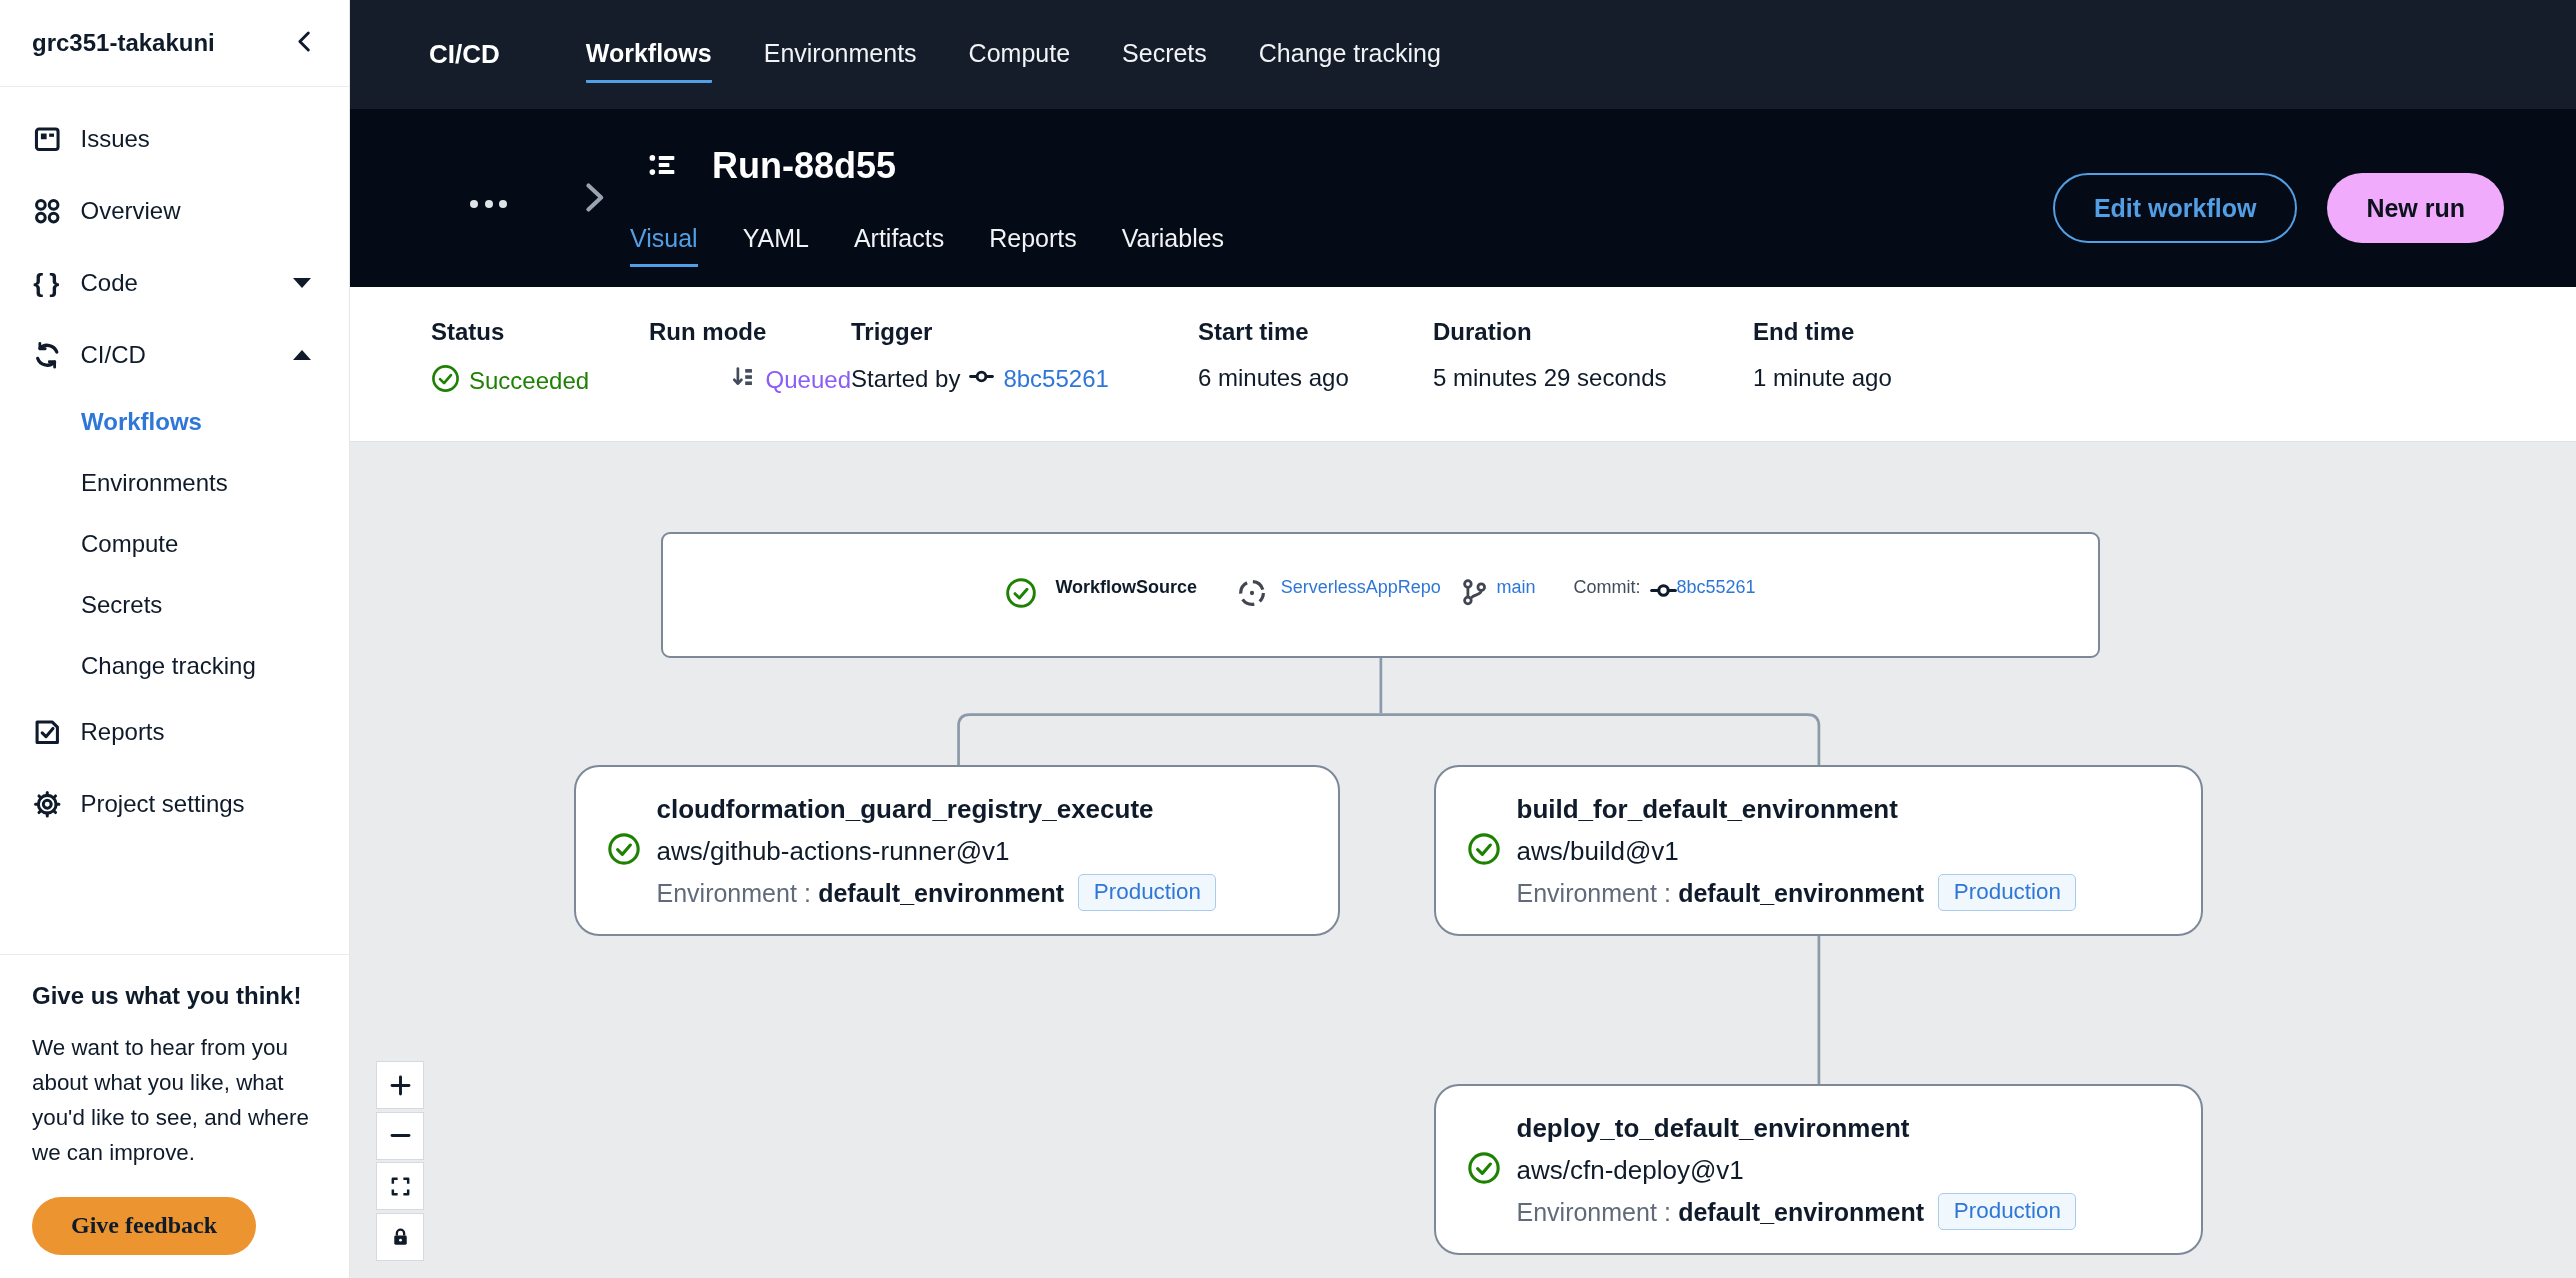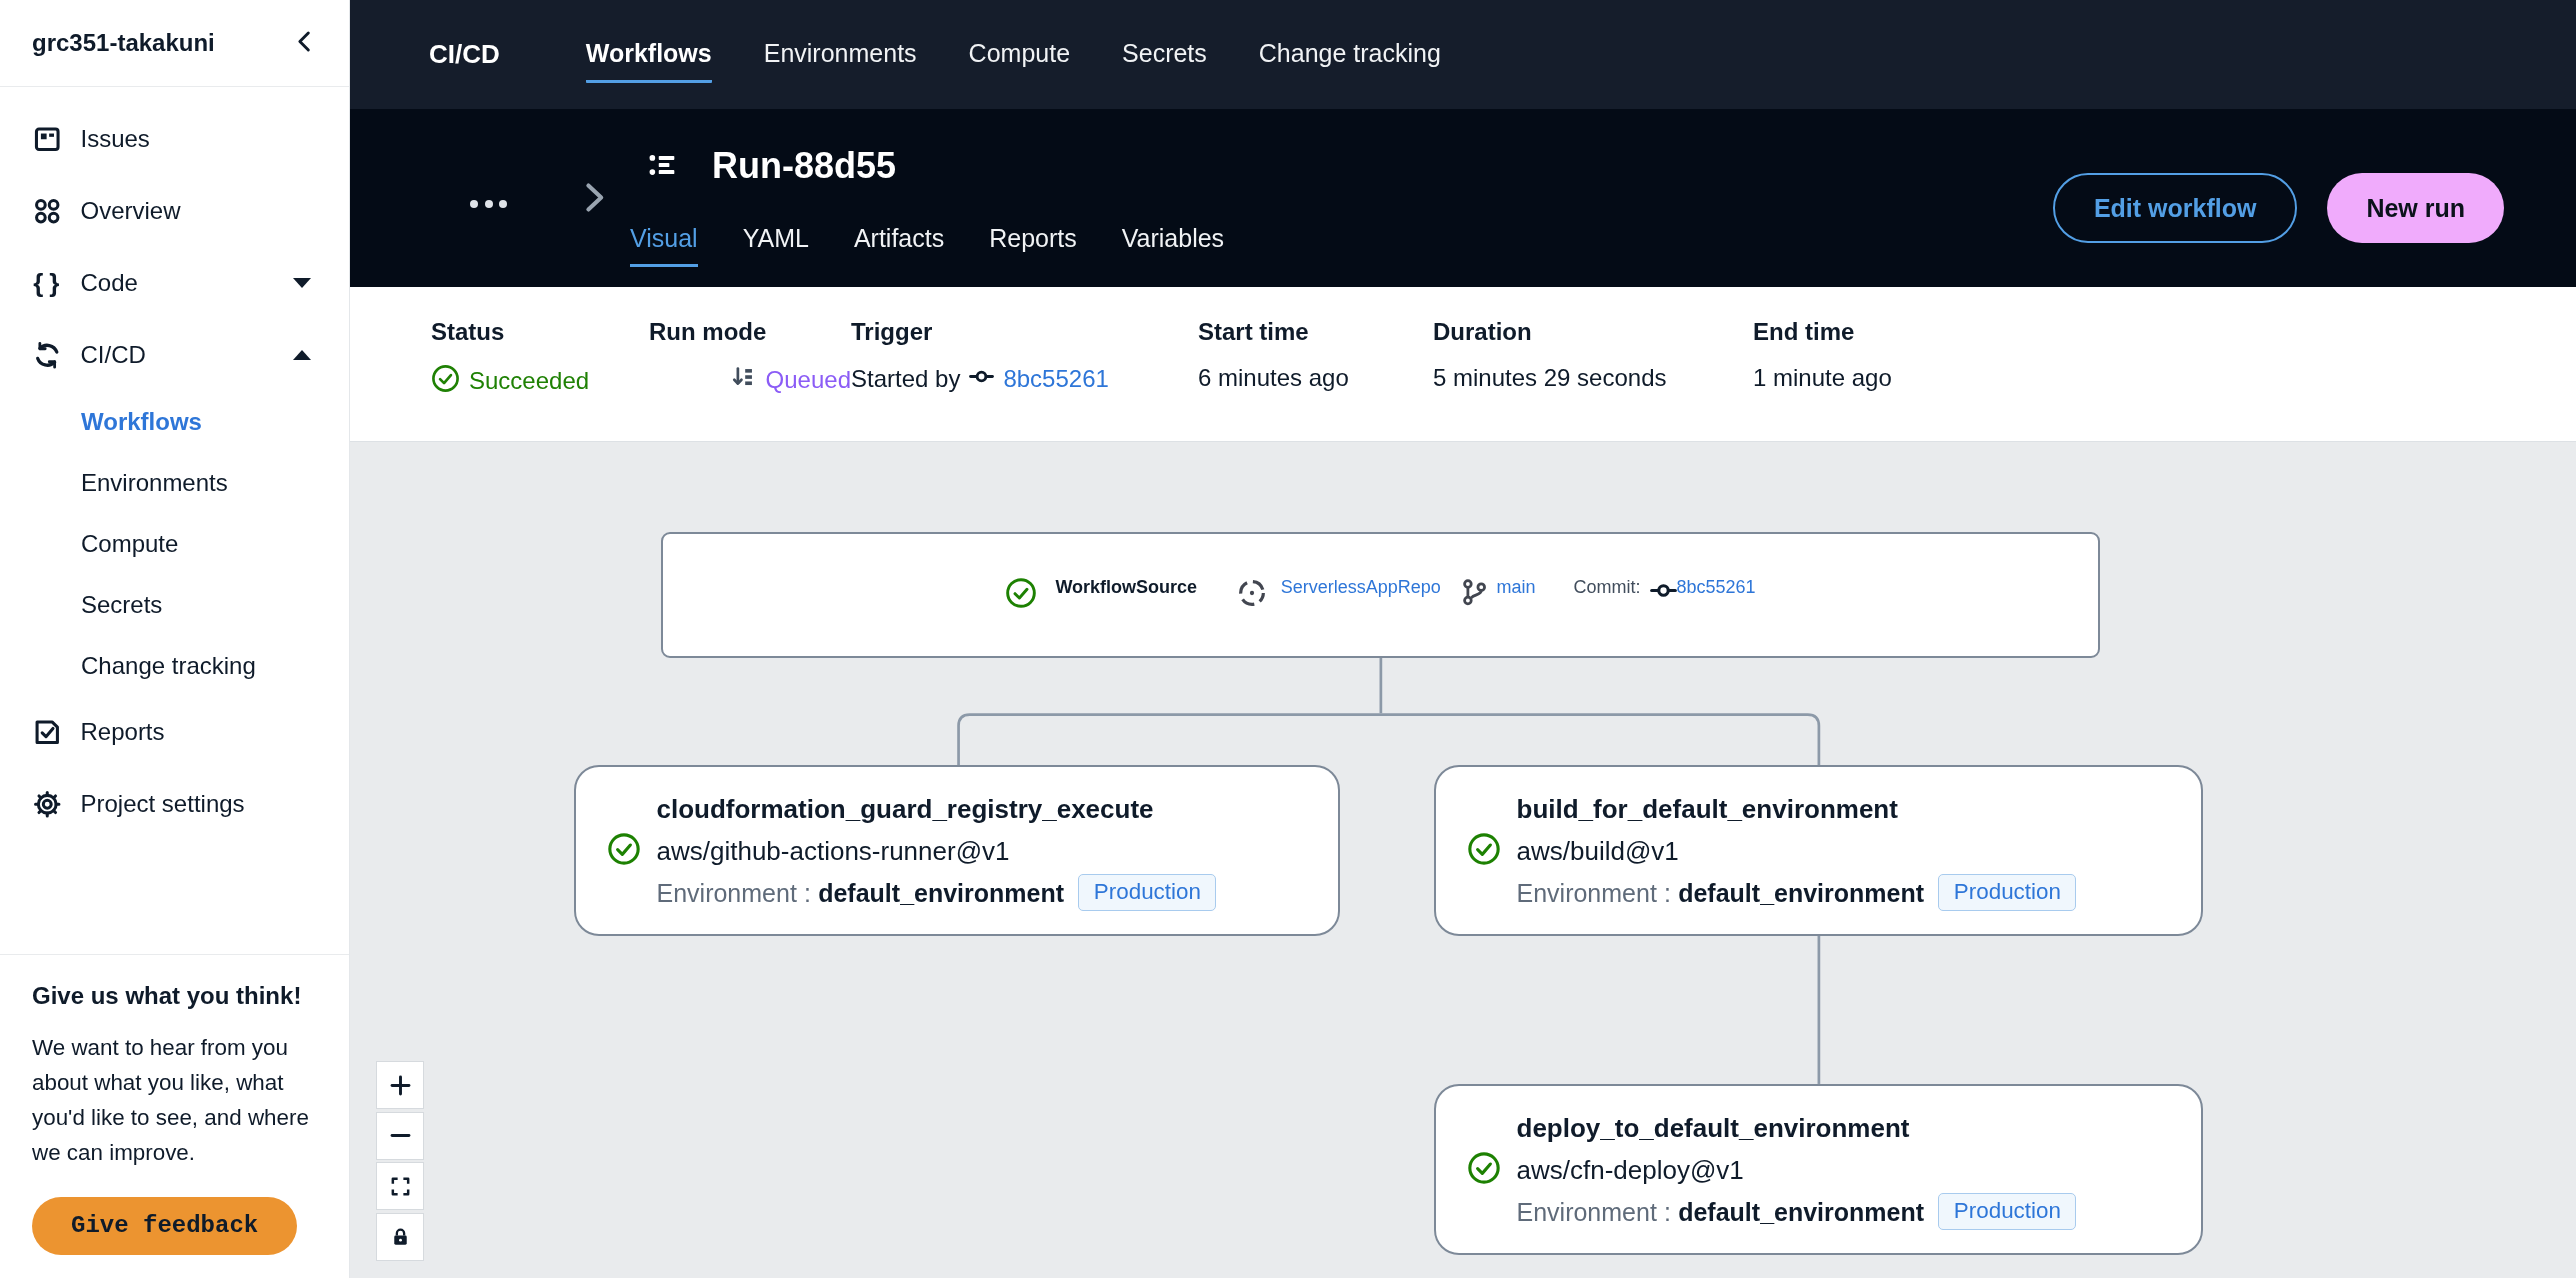--- a/index.html
+++ b/index.html
@@ -17,21 +17,21 @@
   .side-item .caret { margin-left:auto; margin-right:38px; }
   .side-sub { height:61px; display:flex; align-items:center; padding-left:81px; font-size:24px; cursor:pointer; }
   .side-sub.active { color:#2e76d8; font-weight:700; }
   .caret-down { width:0; height:0; border-left:9px solid transparent; border-right:9px solid transparent; border-top:10.8px solid #0f1b2a; }
   .caret-up   { width:0; height:0; border-left:9px solid transparent; border-right:9px solid transparent; border-bottom:10.8px solid #0f1b2a; }
   .code-braces { font-weight:700; font-size:26px; letter-spacing:1.8px; }
 
   .feedback { position:absolute; left:0; right:0; top:954px; border-top:1.8px solid #e9ebed; padding:27px 30.5px 0 32px; }
   .feedback h3 { font-size:24px; font-weight:700; }
   .feedback p { margin-top:20px; font-size:22.4px; line-height:35px; }
-  .feedback-btn { margin-top:27px; display:inline-block; background:#ec9430; border:none; border-radius:36px; padding:15.3px 39px; font-size:24px; font-weight:700; color:#0f1b2a; font-family:Liberation Mono, monospace; cursor:pointer;text-align:center; }
+  .feedback-btn { margin-top:27px; display:inline-block; background:#ec9430; border:none; border-radius:36px; padding:15.3px 39px; font-size:24px; font-weight:700; color:#0f1b2a; font-family:Liberation Serif, serif; cursor:pointer;text-align:center; }
 
   
   .topnav { position:absolute; left:350px; top:0; width:2226px; height:109px; background:#151d2b; display:flex; align-items:center; padding-left:79px; }
   .topnav .section { color:#fff; font-size:26px; font-weight:700; margin-right:86px; }
   .topnav .tab { color:#f1f3f5; font-size:25px; margin-right:52px; padding-bottom:12.6px; margin-top:12.6px; border-bottom:3.6px solid transparent; cursor:pointer; }
   .topnav .tab.active { color:#fff; font-weight:600; border-bottom-color:#539fe5; border-radius:0 0 0.9px 0.9px; }
 
   
   .runheader { position:absolute; left:350px; top:109px; width:2226px; height:179px; background:#040b16; }
   .ellipsis { position:absolute; left:115px; top:86px; display:flex; gap:6.3px; cursor:pointer; padding:5.4px; }

